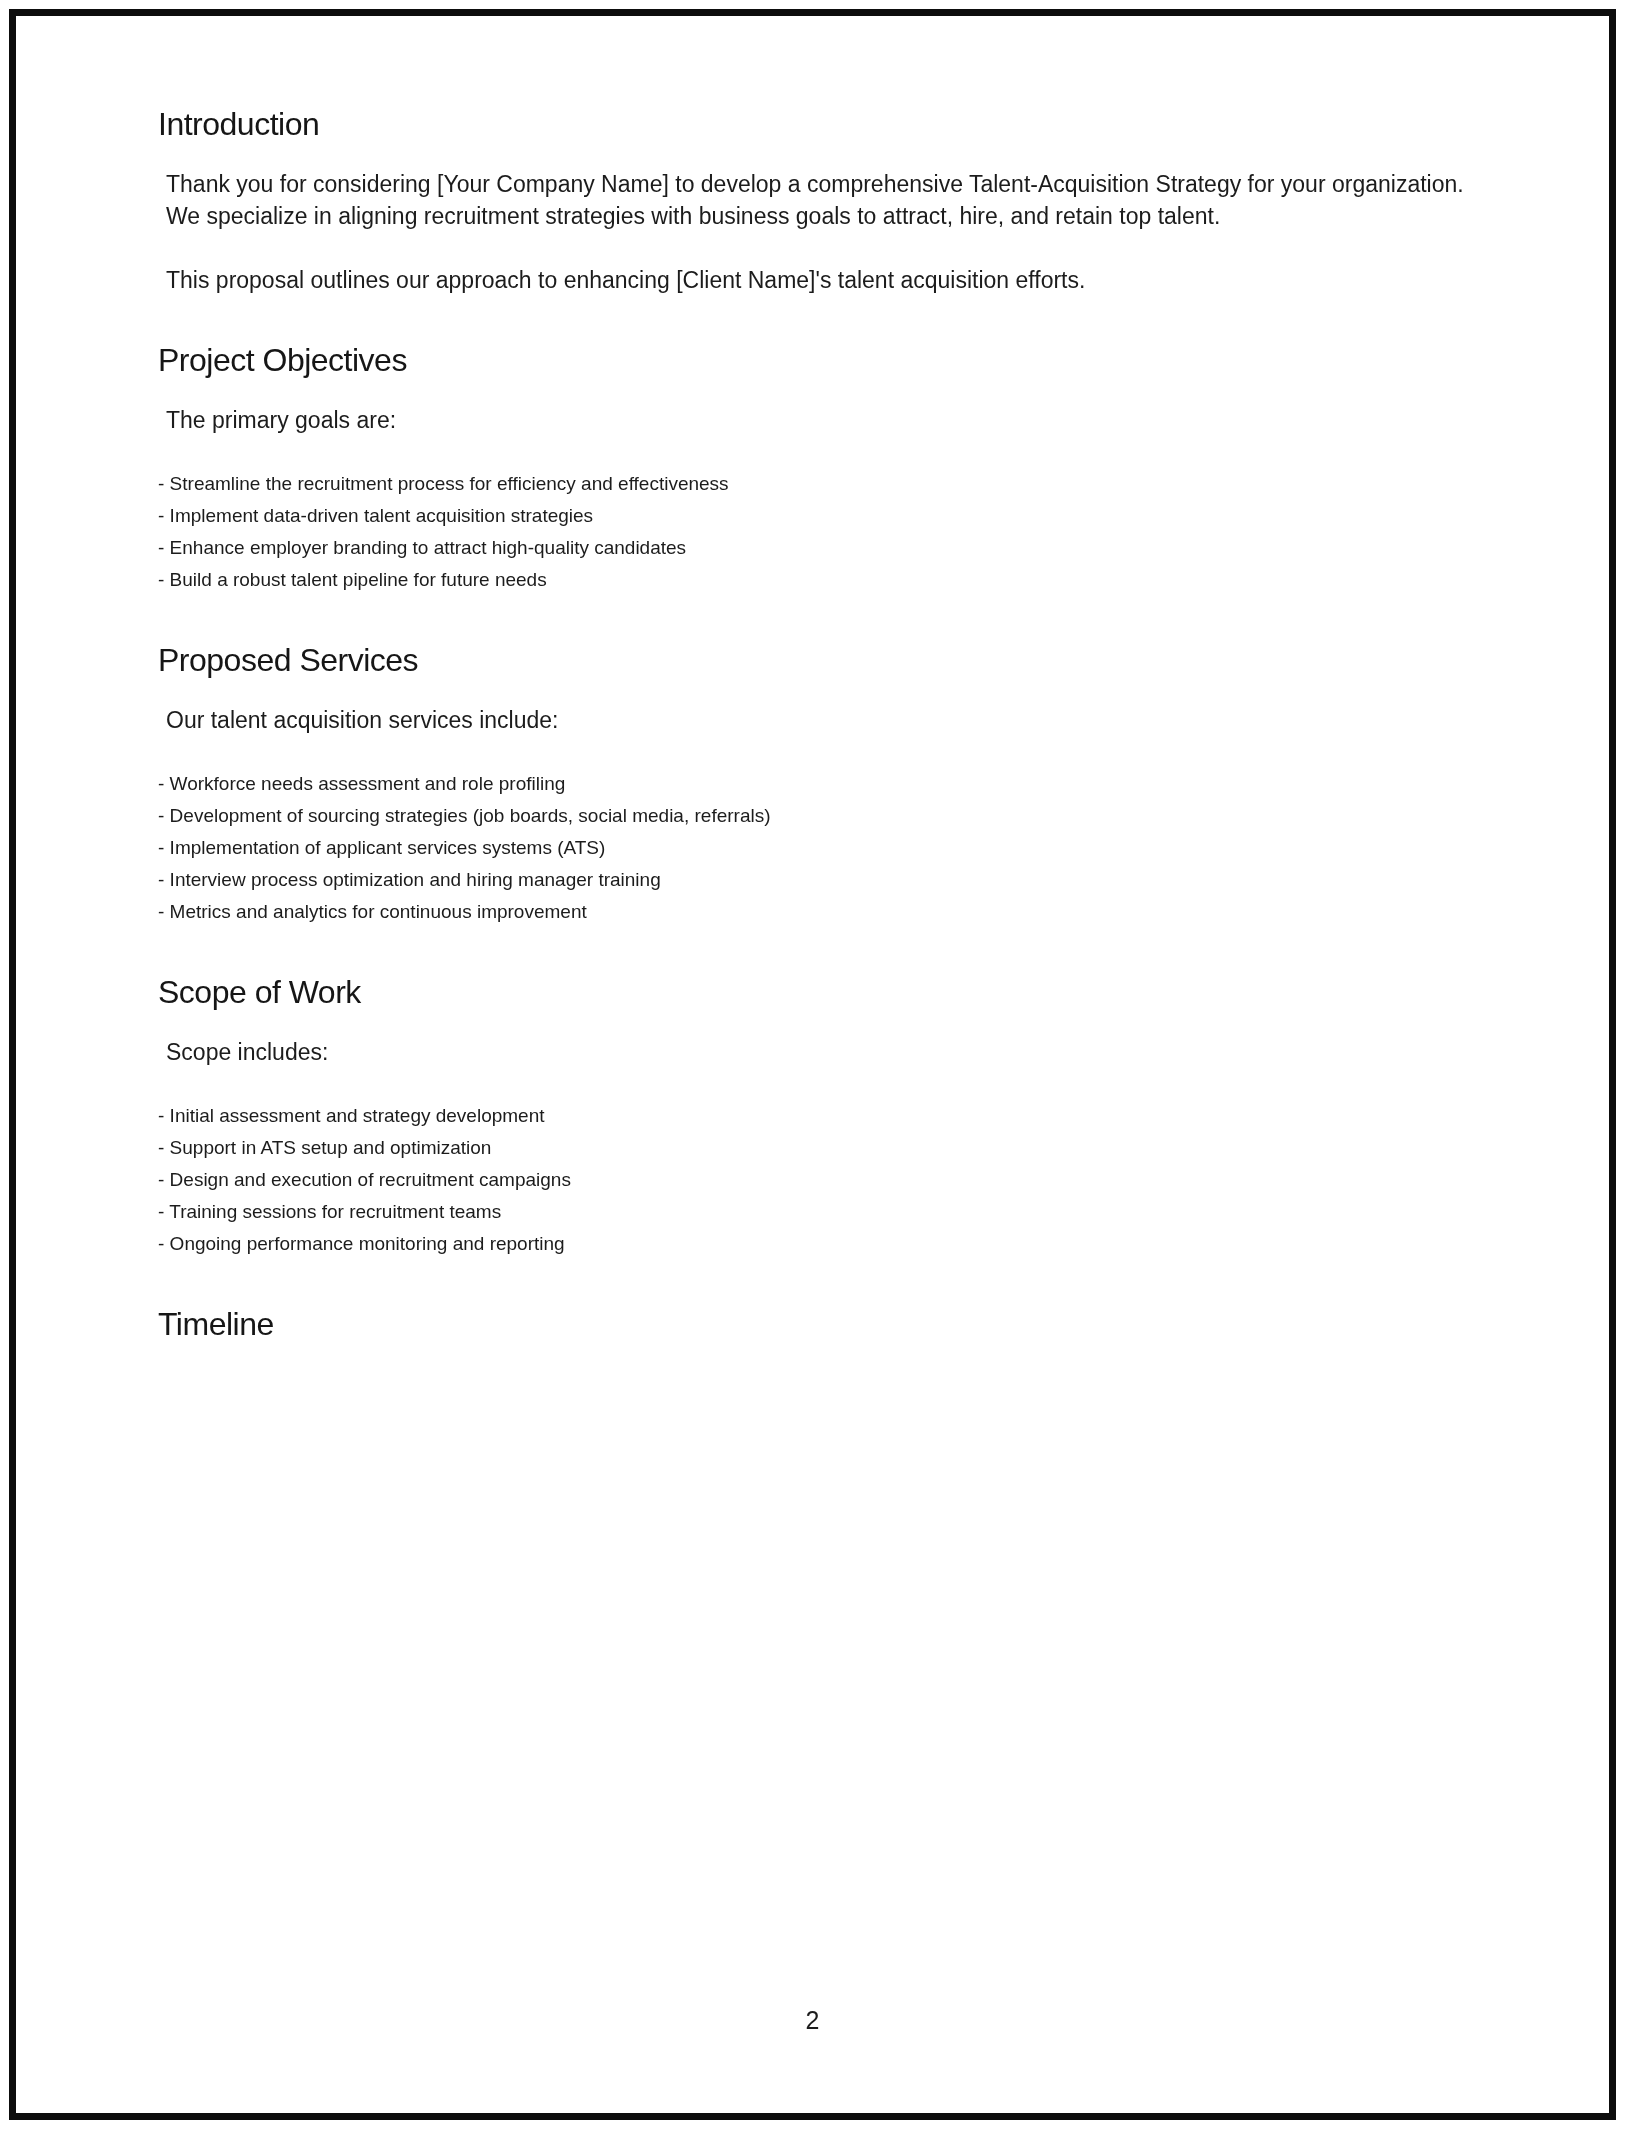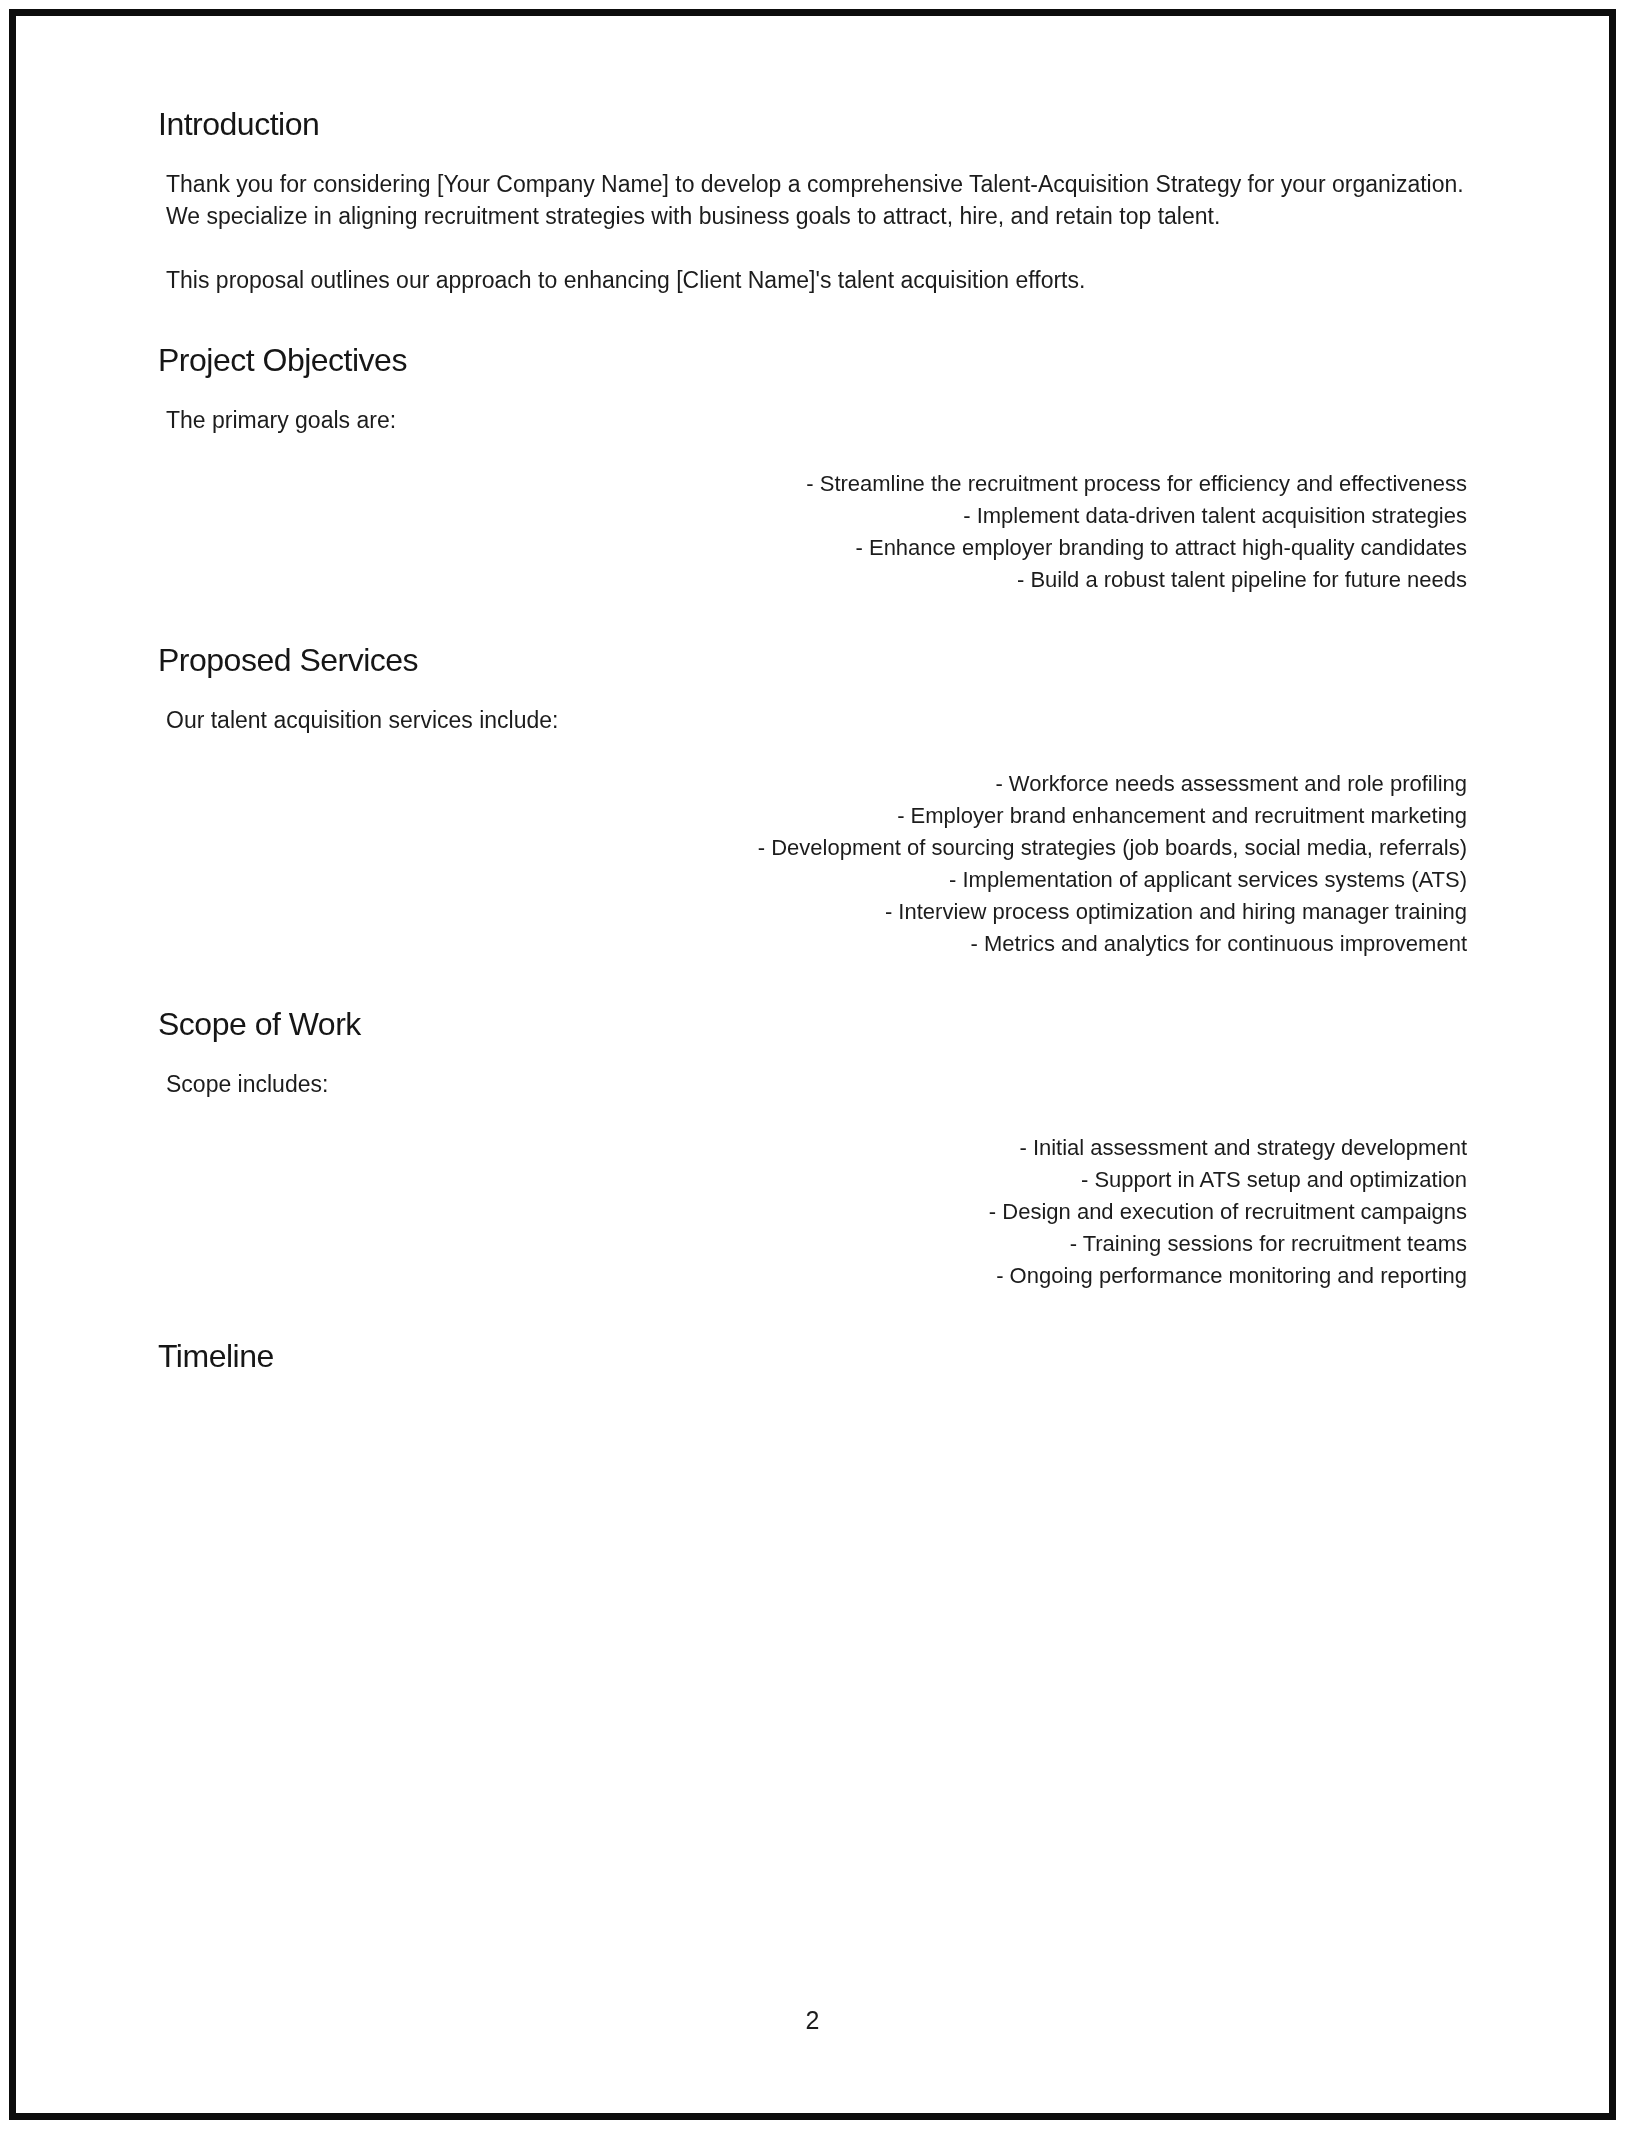--- a/index.html
+++ b/index.html
@@ -49,24 +49,23 @@
     font-size: 23px;
     font-weight: 400;
     line-height: 32px;
     margin: 0 0 32px 8px;
   }
   .doc-list {
     margin: 0;
     padding: 0;
   }
   .doc-list-item {
-    font-size: 22px;
+    font-size: 19px;
     font-weight: 400;
     line-height: 32px;
-    text-align: right;
   }
   .page-number {
     position: absolute;
     bottom: 94px;
     left: 0;
     width: 100%;
     text-align: center;
     font-size: 25px;
     color: #1c1c1c;
   }
@@ -93,21 +92,20 @@
       <div class="doc-list-item">- Enhance employer branding to attract high-quality candidates</div>
       <div class="doc-list-item">- Build a robust talent pipeline for future needs</div>
     </div>
   </section>
 
   <section>
     <h1 class="doc-heading">Proposed Services</h1>
     <p class="doc-paragraph">Our talent acquisition services include:</p>
     <div class="doc-list">
       <div class="doc-list-item">- Workforce needs assessment and role profiling</div>
-      <div class="doc-list-item">- Employer brand enhancement and recruitment marketing</div>
       <div class="doc-list-item">- Development of sourcing strategies (job boards, social media, referrals)</div>
       <div class="doc-list-item">- Implementation of applicant services systems (ATS)</div>
       <div class="doc-list-item">- Interview process optimization and hiring manager training</div>
       <div class="doc-list-item">- Metrics and analytics for continuous improvement</div>
     </div>
   </section>
 
   <section>
     <h1 class="doc-heading">Scope of Work</h1>
     <p class="doc-paragraph">Scope includes:</p>

